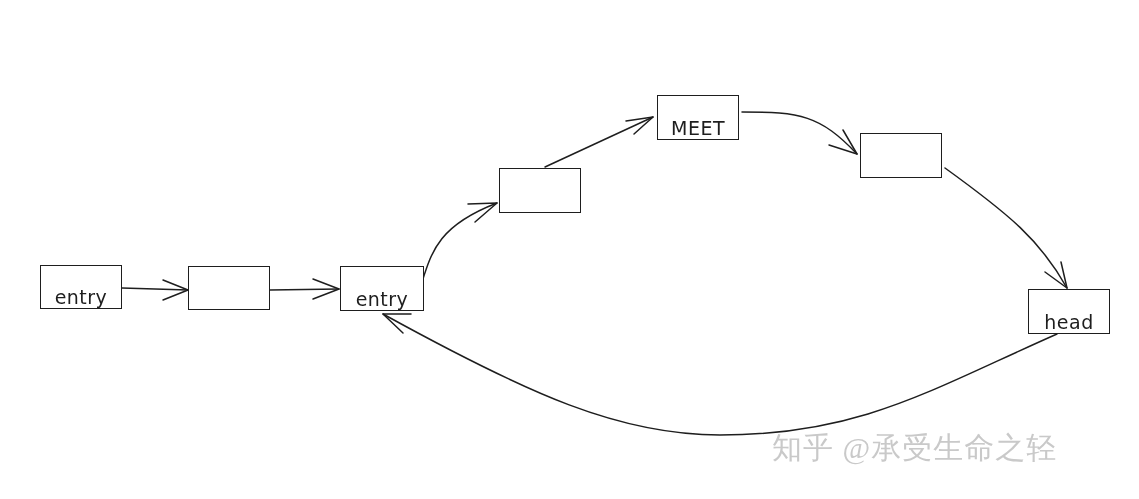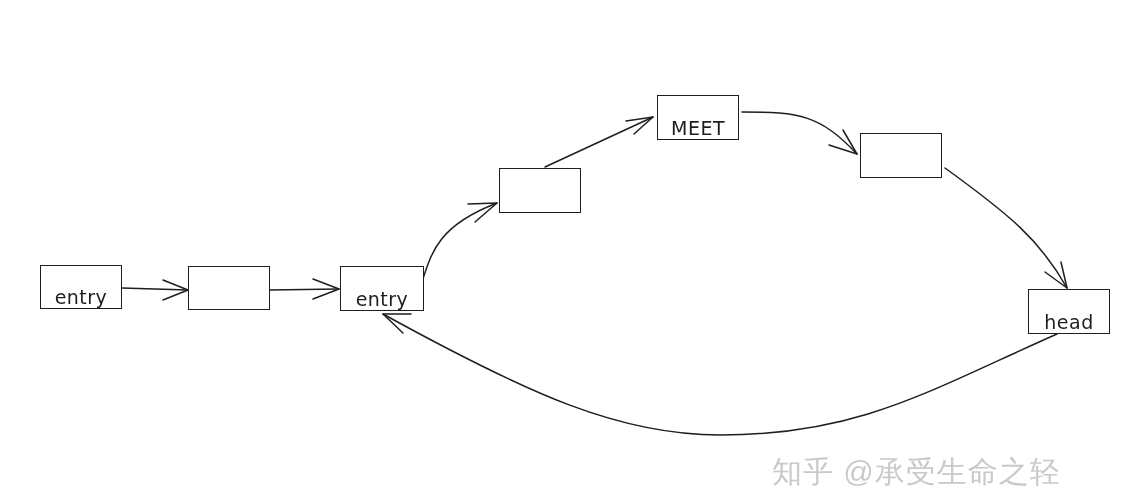--- a/index.html
+++ b/index.html
@@ -3,22 +3,22 @@
   <meta charset="utf-8">
   <style>
     html, body { margin: 0; padding: 0; background: #ffffff; }
     body { width: 1139px; height: 499px; position: relative; overflow: hidden;
            font-family: "DejaVu Sans", sans-serif; }
     svg.edges { position: absolute; left: 0; top: 0; }
     .node { position: absolute; box-sizing: border-box; border: 1.6px solid #1e1e1e;
             background: #fff; display: flex; align-items: flex-end; justify-content: center;
             font-family: "DejaVu Sans", sans-serif; font-size: 19px; color: #1e1e1e;
             letter-spacing: 0.5px; }
-    .watermark { position: absolute; left: 772px; top: 452px; font-size: 30px;
-                 color: #c9c9c9; font-family: Liberation Sans, sans-serif; letter-spacing: 1px;
+    .watermark { position: absolute; left: 772px; top: 428px; font-size: 30px;
+                 color: #c9c9c9; font-family: Liberation Serif, serif; letter-spacing: 1px;
                  white-space: nowrap; }
   </style>
 </head>
 <body>
 
 <svg class="edges" width="1139" height="499">
   <g fill="none" stroke="#1e1e1e" stroke-width="1.5" stroke-linecap="round">
 
     <g>
       <path d="M122 288 L188 290"></path>

